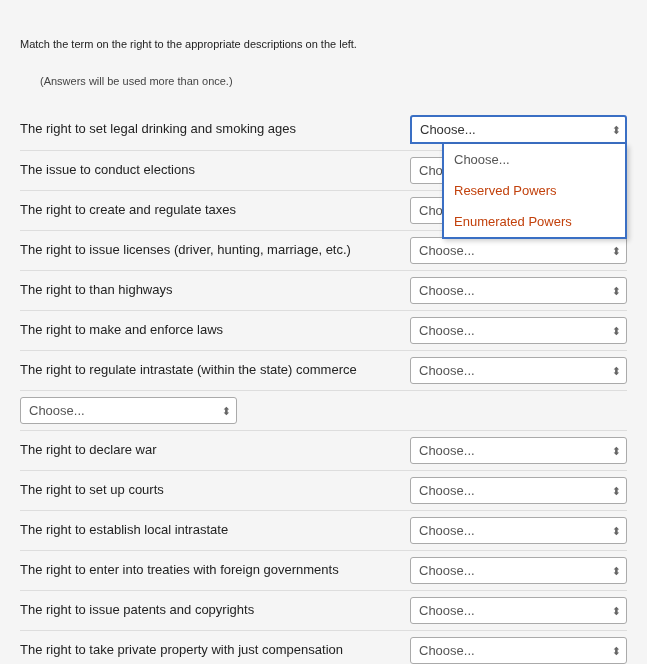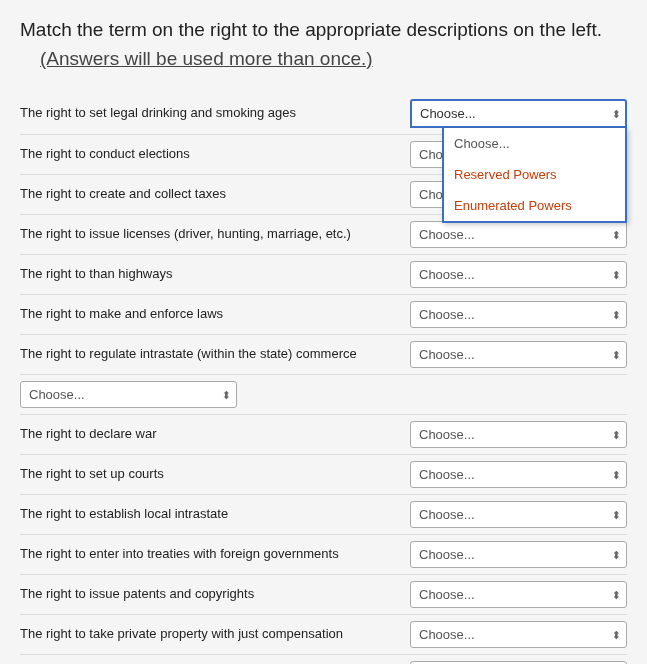--- a/index.html
+++ b/index.html
@@ -23,29 +23,29 @@
       background: #f5f5f5;
       padding: 16px 20px 20px 20px;
       position: relative;
     }
 
     .instructions {
       margin-bottom: 20px;
     }
 
     .instructions p {
-      font-size: 19px;
+      font-size: 11px;
       color: #222;
       line-height: 1.5;
+      margin-top: 20px;
     }
 
     .instructions p.sub {
       padding-left: 20px;
       color: #444;
-      text-decoration: underline;
     }
 
     .question-row {
       display: flex;
       align-items: center;
       justify-content: space-between;
       padding: 6px 0;
       border-bottom: 1px solid #ddd;
       position: relative;
     }
@@ -147,33 +147,33 @@
       </select>
       <div class="dropdown-overlay">
         <div class="dropdown-item placeholder">Choose...</div>
         <div class="dropdown-item">Reserved Powers</div>
         <div class="dropdown-item">Enumerated Powers</div>
       </div>
     </div>
   </div>
 
   <div class="question-row">
-    <span class="question-text">The right to conduct elections</span>
-    <div class="select-wrapper">
-      <select>
-        <option value="">Choose...</option>
-        <option value="reserved">Reserved Powers</option>
-        <option value="concurrent">Concurrent Powers</option>
-        <option value="enumerated">Enumerated Powers</option>
-      </select>
-    </div>
-  </div>
-
-  <div class="question-row">
-    <span class="question-text">The right to create and collect taxes</span>
+    <span class="question-text">The issue to conduct elections</span>
+    <div class="select-wrapper">
+      <select>
+        <option value="">Choose...</option>
+        <option value="reserved">Reserved Powers</option>
+        <option value="concurrent">Concurrent Powers</option>
+        <option value="enumerated">Enumerated Powers</option>
+      </select>
+    </div>
+  </div>
+
+  <div class="question-row">
+    <span class="question-text">The right to create and regulate taxes</span>
     <div class="select-wrapper">
       <select>
         <option value="">Choose...</option>
         <option value="reserved">Reserved Powers</option>
         <option value="concurrent">Concurrent Powers</option>
         <option value="enumerated">Enumerated Powers</option>
       </select>
     </div>
   </div>
 

